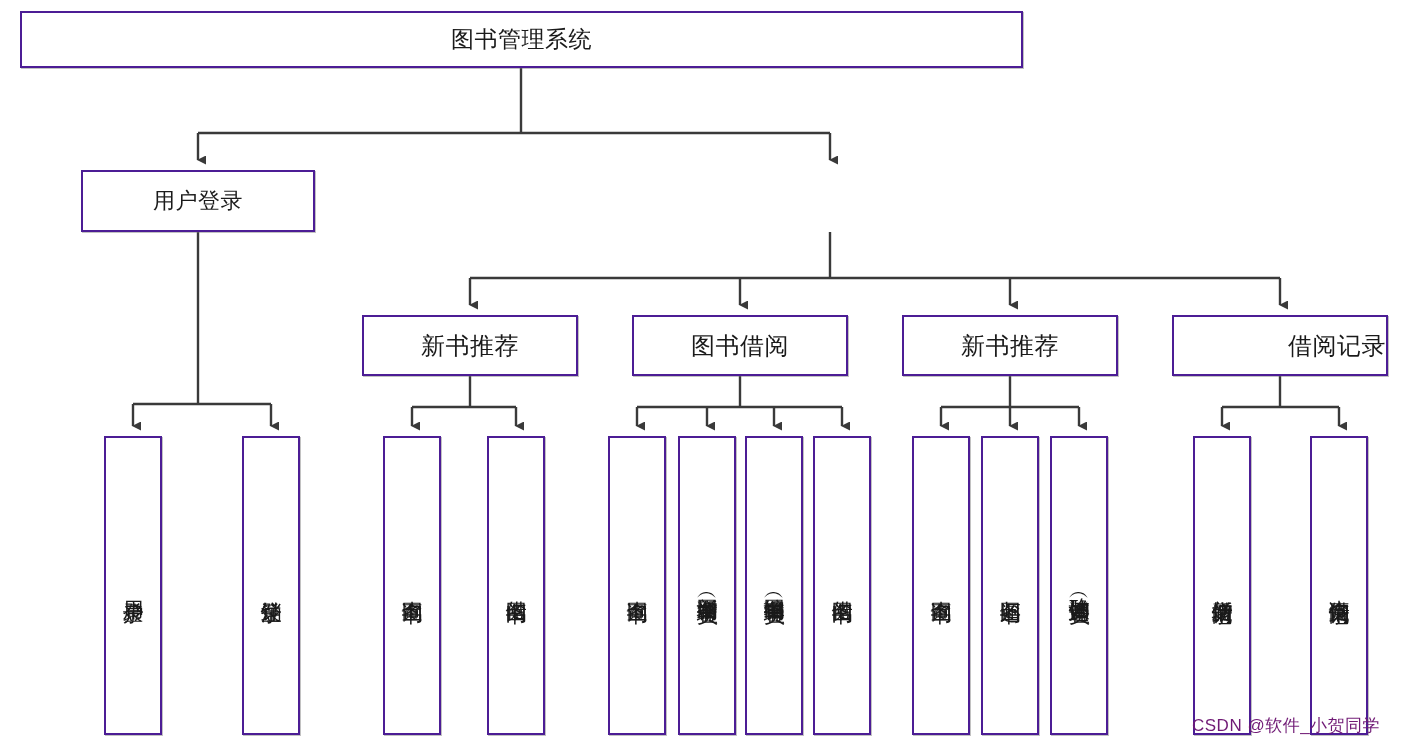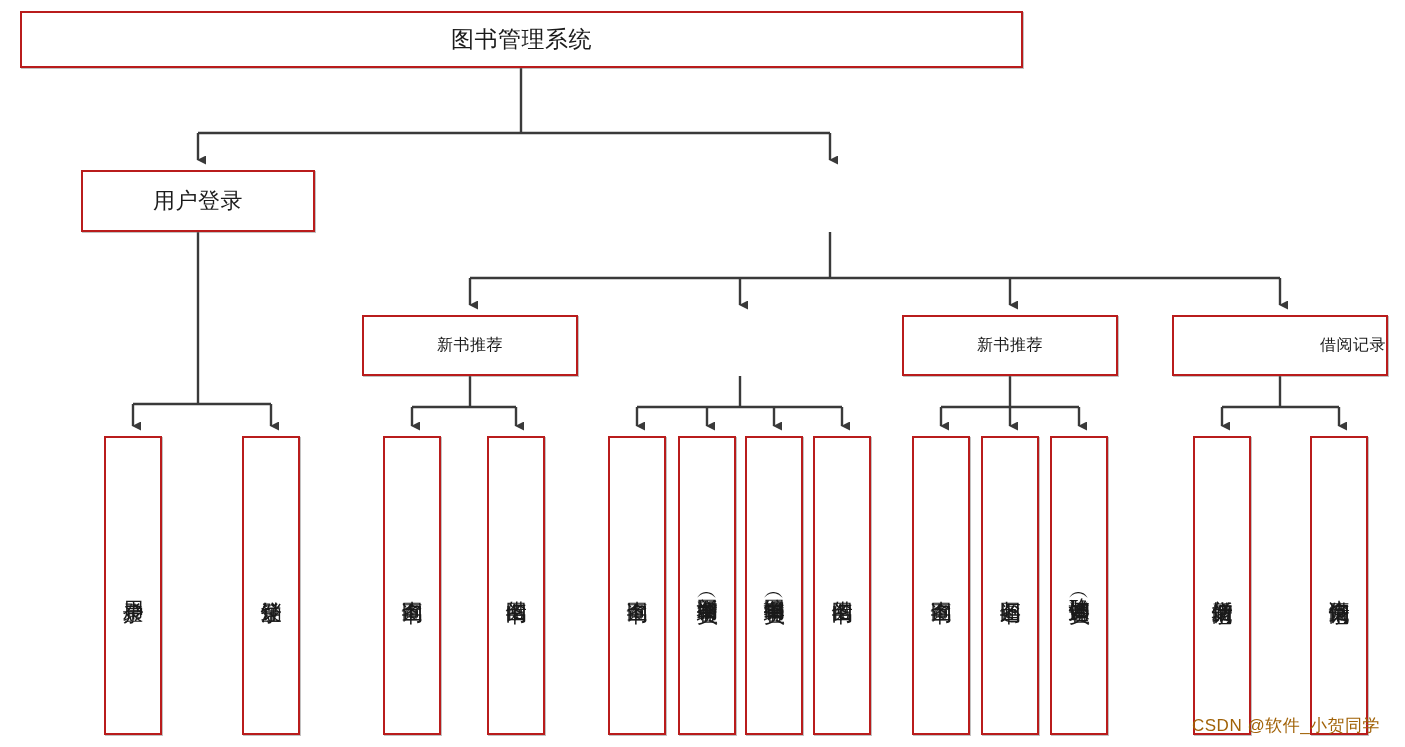--- a/index.html
+++ b/index.html
@@ -21,53 +21,53 @@
     position: absolute;
     left: 0;
     top: 0;
     width: 1405px;
     height: 747px;
     pointer-events: none;
   }
   .node {
     position: absolute;
     box-sizing: border-box;
-    border: 2px solid #b91c1c;
+    border: 2px solid #4c1d95;
     background: #ffffff;
     display: flex;
     align-items: center;
     justify-content: center;
     color: #1a1a1a;
     box-shadow: 1px 1px 0 rgba(120,120,120,0.45);
   }
   .node .txt {
     display: block;
     text-align: center;
     letter-spacing: 0.5px;
   }
   .lvl1 { font-size: 23px; }
   .lvl2 { font-size: 22px; }
-  .lvl3 { font-size: 16px; }
+  .lvl3 { font-size: 24px; }
   .leaf {
     border-width: 2px;
   }
   .leaf .txt {
     writing-mode: vertical-rl;
     text-orientation: upright;
     font-size: 21px;
     line-height: 1.16;
     letter-spacing: 1px;
     white-space: nowrap;
   }
   .watermark {
     position: absolute;
     left: 1192px;
     top: 714px;
     font-size: 17px;
-    color: #a16207;
+    color: #701a75;
     white-space: nowrap;
     letter-spacing: 0.5px;
   }
 </style>
 </head>
 <body>
 
 <div id="canvas">
 
   <svg class="wires" viewBox="0 0 1405 747">
@@ -124,20 +124,23 @@
     <span class="txt">图书管理系统</span>
   </div>
 
   <div class="node lvl2" style="left:81px; top:170px; width:234px; height:62px;">
     <span class="txt">用户登录</span>
   </div>
 
   <div class="node lvl3" style="left:362px; top:315px; width:216px; height:61px;">
     <span class="txt">新书推荐</span>
   </div>
+  <div class="node lvl3" style="left:632px; top:315px; width:216px; height:61px;">
+    <span class="txt">图书借阅</span>
+  </div>
   <div class="node lvl3" style="left:902px; top:315px; width:216px; height:61px;">
     <span class="txt">新书推荐</span>
   </div>
   <div class="node lvl3" style="left:1172px; top:315px; width:216px; height:61px;justify-content:flex-end;">
     <span class="txt">借阅记录</span>
   </div>
 
   <div class="node leaf" style="left:104px; top:436px; width:58px; height:299px;">
     <span class="txt">用户登录</span>
   </div>

